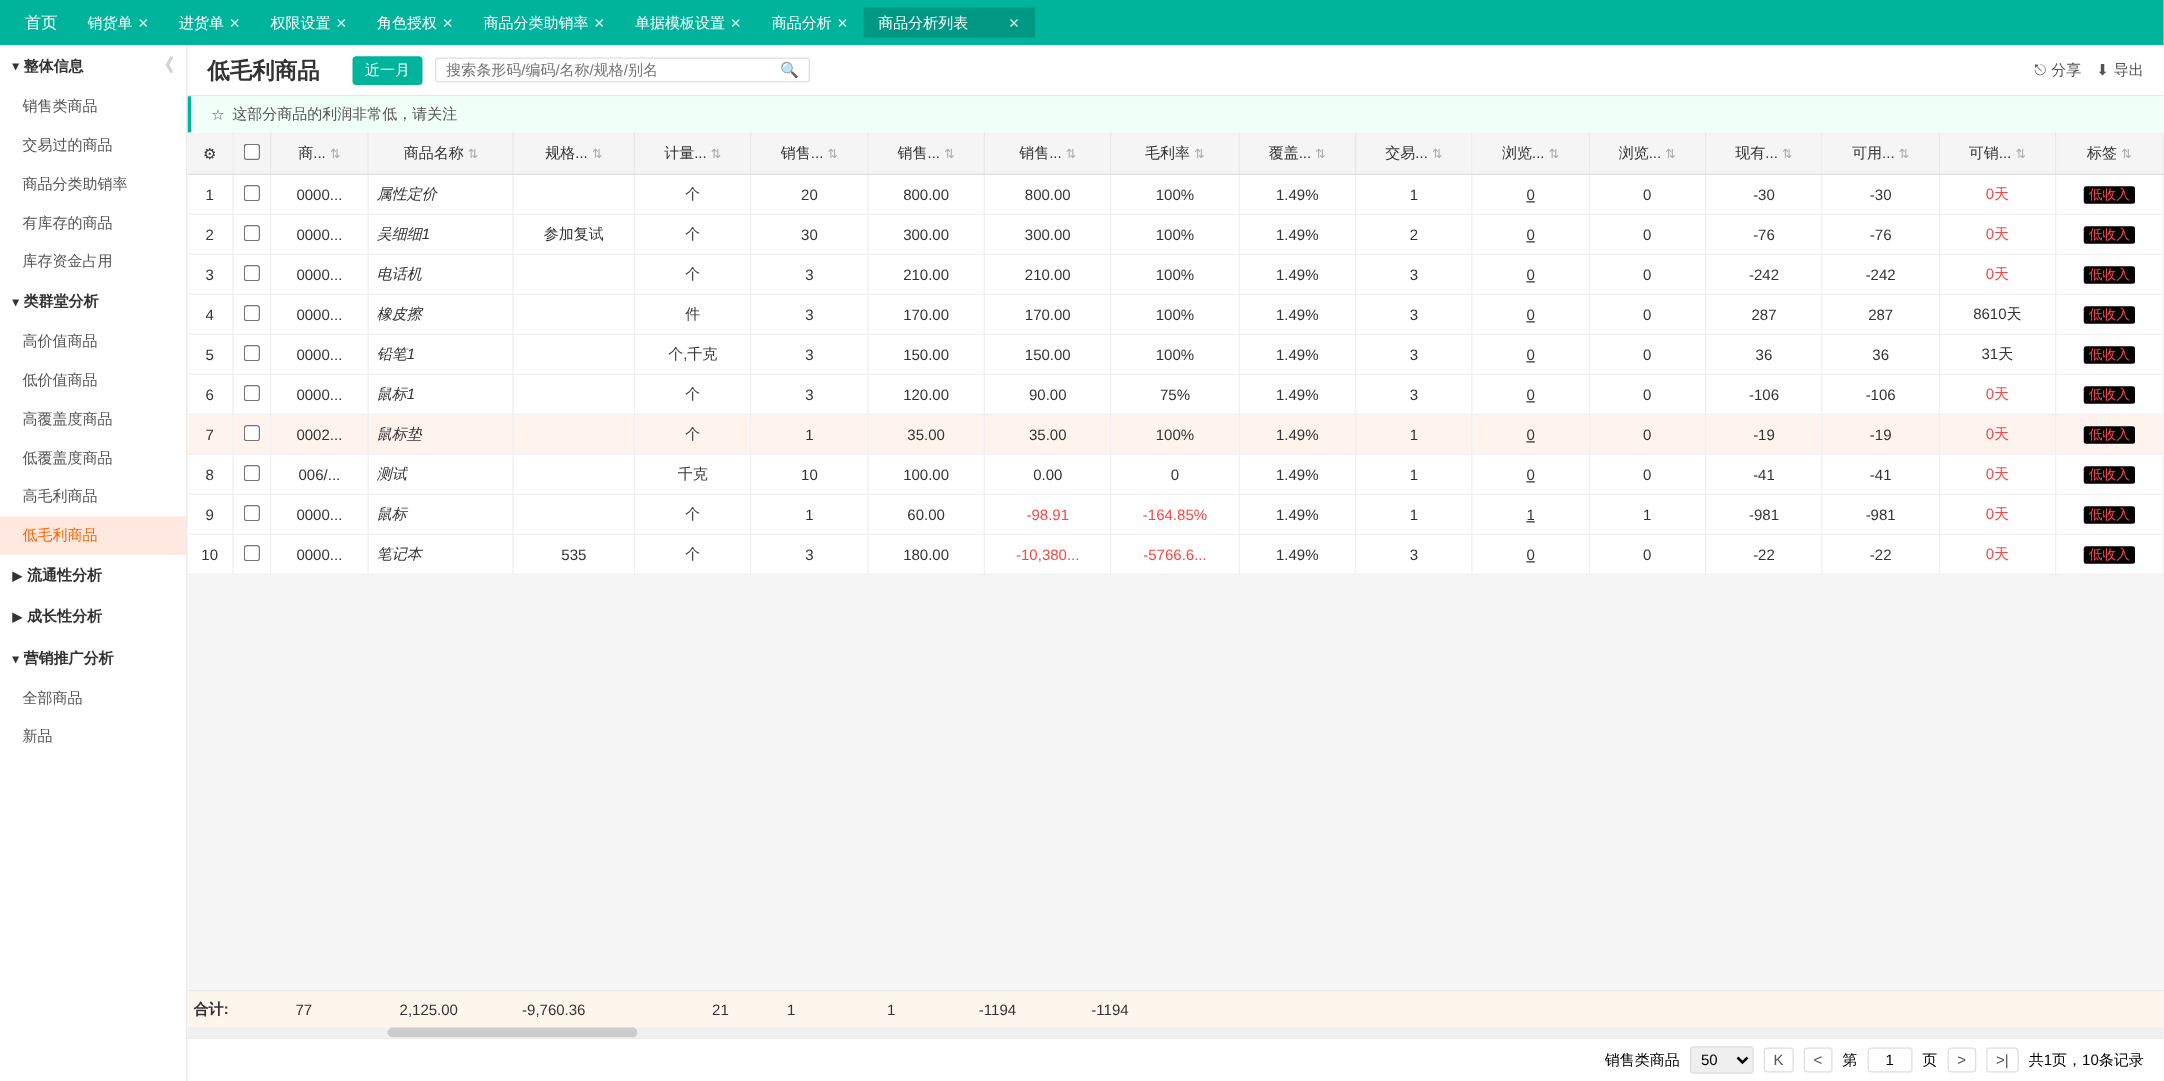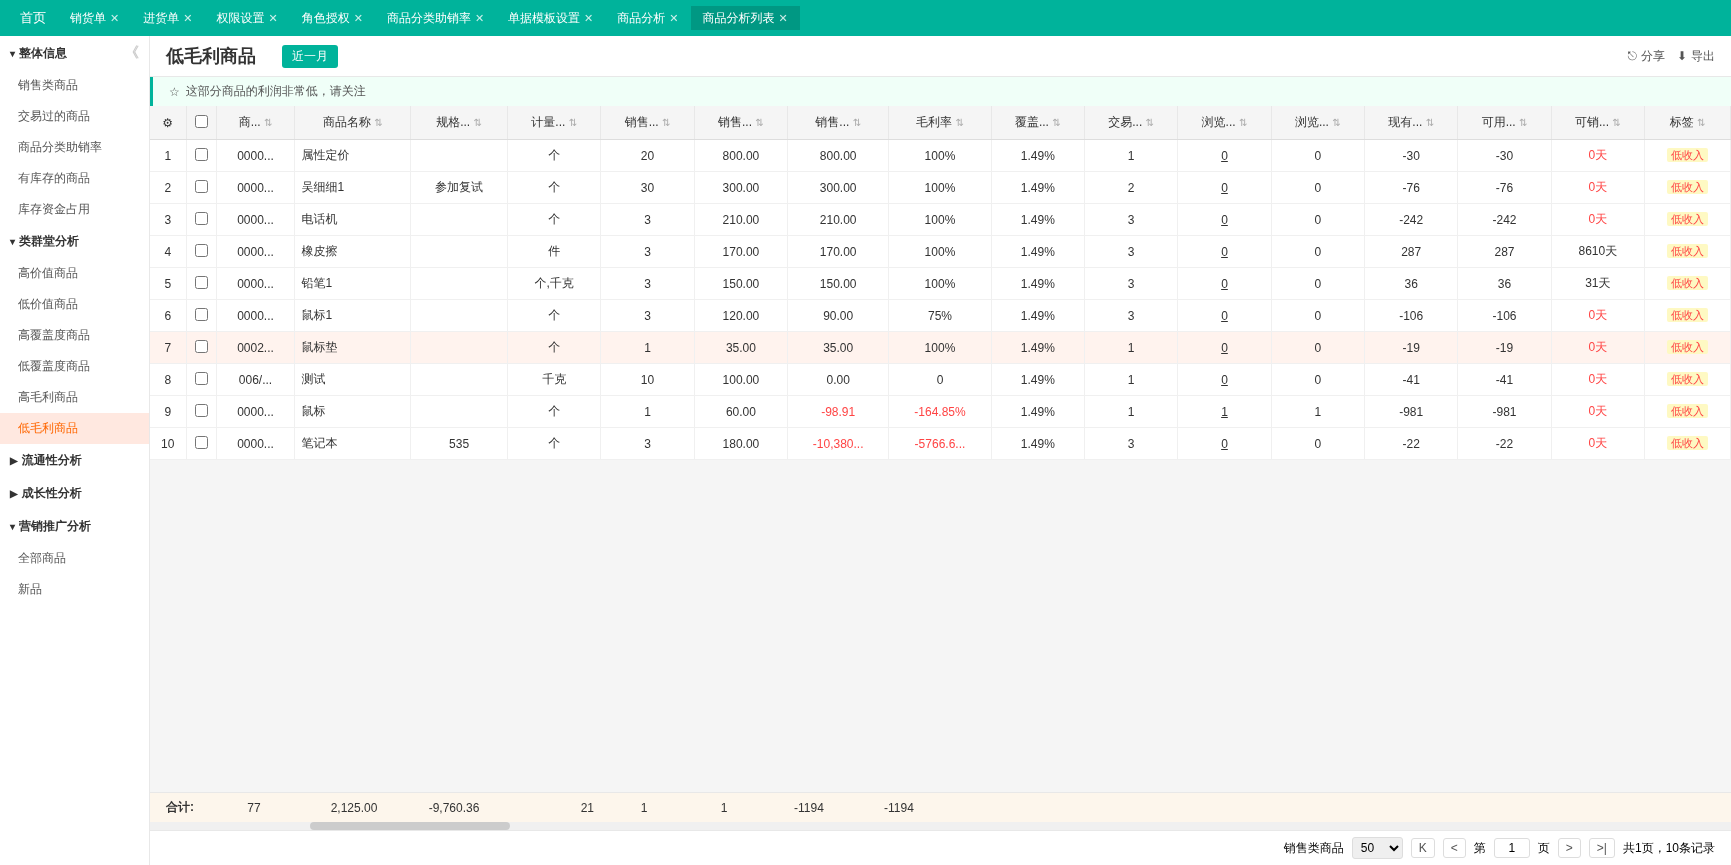--- a/index.html
+++ b/index.html
@@ -16,21 +16,21 @@
     .nav-item {
       color: #fff;
       padding: 0 12px;
       height: 24px;
       display: flex;
       align-items: center;
       cursor: pointer;
       white-space: nowrap;
       font-size: 13px;
     }
-    .nav-item.active { background: rgba(0,0,0,0.15); }
+    .nav-item.active { background: rgba(0,0,0,0.15); gap: 28px; }
     .nav-close { margin-left: 4px; font-size: 11px; opacity: 0.8; }
 
     
     .layout { display: flex; height: calc(100vh - 36px); }
 
     
     .sidebar {
       width: 150px;
       background: #fff;
       border-right: 1px solid #e8e8e8;
@@ -165,36 +165,36 @@
 
     tbody tr { border-bottom: 1px solid #f0f0f0; }
     tbody tr.highlighted { background: #fff3ee; }
     tbody td {
       padding: 7px 6px;
       text-align: center;
       color: #333;
       border-right: 1px solid #f0f0f0;
       white-space: nowrap;
     }
-    tbody td.left { text-align: left; }
+    tbody td.left { text-align: left; font-style: italic; }
     .text-red { color: #ff4444; }
     .tag-low {
-      background: #fef9c3;
+      background: #000000;
       color: #ff4444;
       border-radius: 2px;
       padding: 1px 4px;
       font-size: 11px;
     }
     .underline { text-decoration: underline; cursor: pointer; }
 
     
     .table-footer {
       background: #fdf6ec;
       border-top: 1px solid #e8e8e8;
-      padding: 6px 16px;
+      padding: 6px 5px;
       display: flex;
       align-items: center;
       gap: 20px;
       font-size: 12px;
       color: #333;
     }
     .footer-total { font-weight: bold; }
     .footer-values { display: flex; gap: 20px; }
 
     
@@ -326,20 +326,24 @@
     </div>
     <div class="sidebar-item">全部商品</div>
     <div class="sidebar-item">新品</div>
   </aside>
 
   <div class="main-content">
 
     <div class="page-header">
       <span class="page-title">低毛利商品</span>
       <button class="filter-btn">近一月</button>
+      <div class="search-box">
+        <input type="text" placeholder="搜索条形码/编码/名称/规格/别名" style="">
+        <span class="search-icon">🔍</span>
+      </div>
       <div class="header-actions">
         <div class="action-btn">
           <span>⎋</span>
           <span>分享</span>
         </div>
         <div class="action-btn">
           <span>⬇</span>
           <span>导出</span>
         </div>
       </div>

